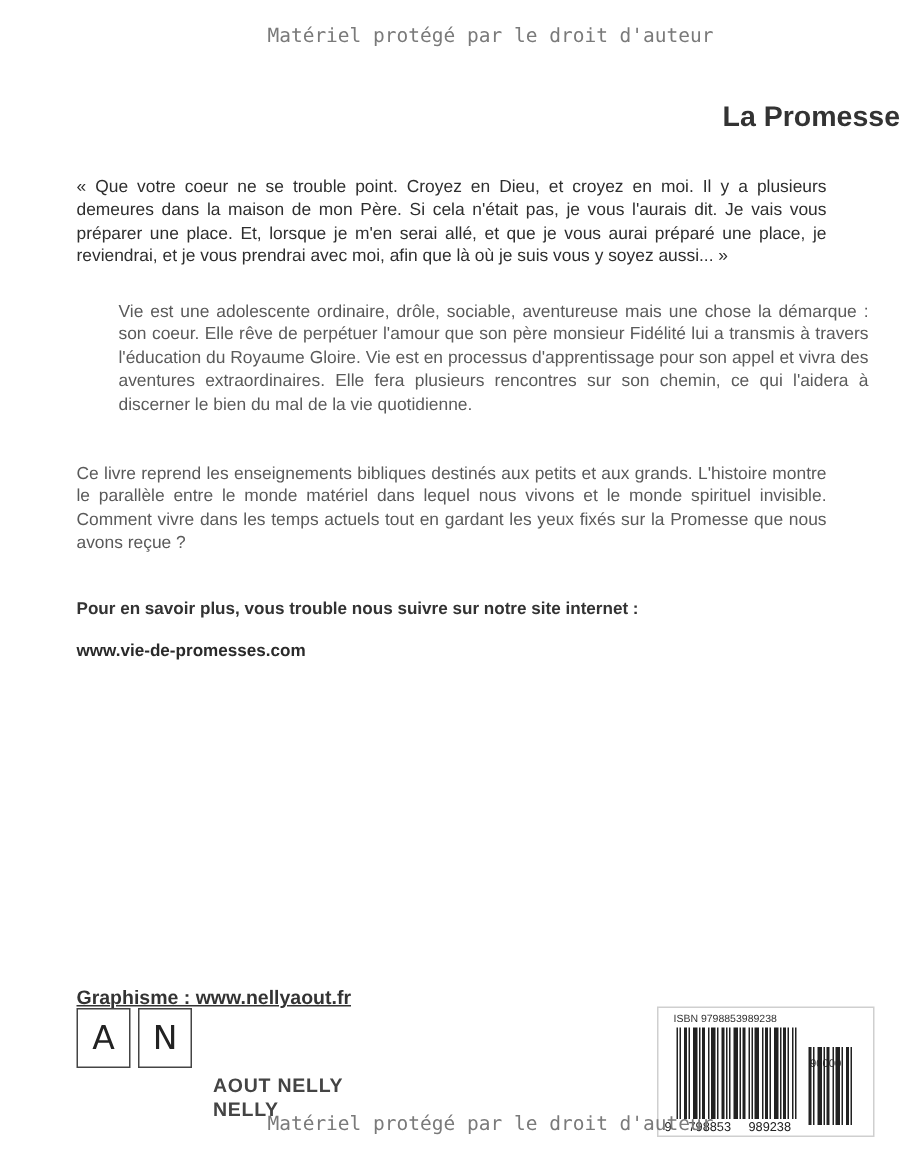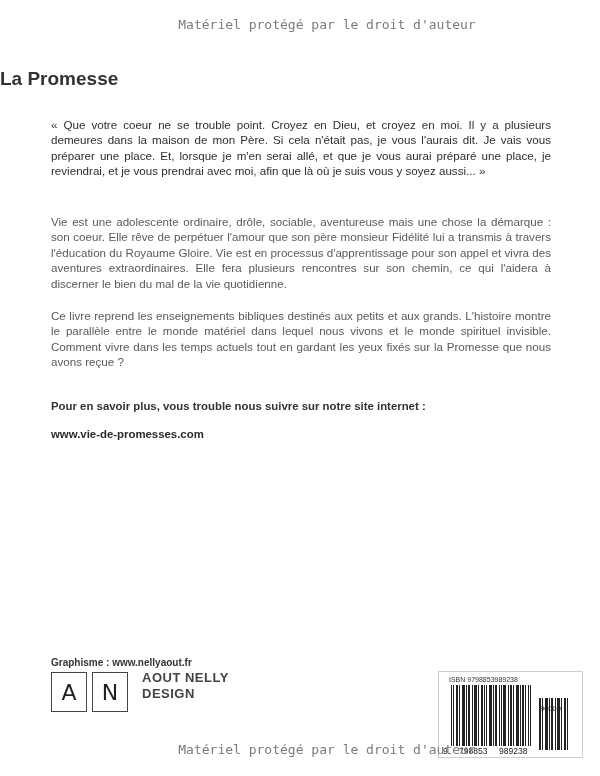--- a/index.html
+++ b/index.html
@@ -7,45 +7,45 @@
     width: 600px; height: 776px; background: #ffffff; position: relative; overflow: hidden;
     font-family: "Liberation Sans", sans-serif; color: #3a3a3a;
   }
   .watermark {
     position: absolute; left: 0; width: 600px; text-align: center;
     font-family: "DejaVu Sans Mono", monospace; font-size: 13px; color: #7a7a7a; padding-left: 27px;
   }
   .wm-top { top: 17px; }
   .wm-bottom { top: 742px; }
   .title {
-    position: absolute; top: 68px; left: 0; width: 600px; text-align: left;
+    position: absolute; top: 68px; left: 0; width: 600px; text-align: right;
     font-size: 19px; font-weight: bold; color: #333;
   }
   .para {
     position: absolute; left: 51px; width: 500px; font-size: 11.6px; line-height: 15.4px;
     text-align: justify; margin: 0;
   }
   .quote { top: 117px; color: #2e2e2e; }
   .quote .ref { display: block; }
-  .p1 { top: 214px; color: #5a5a5a; }
+  .p1 { top: 200px; color: #5a5a5a; margin-left: 28px; }
   .p2 { top: 308px; color: #5a5a5a; }
   .follow { top: 399px; color: #333; font-weight: bold; font-size: 11.4px; }
   .site { top: 427px; color: #2a2a2a; font-weight: bold; font-size: 11.4px; }
   .graph-label {
-    position: absolute; left: 51px; top: 657px; font-size: 10px; font-weight: bold; color: #333;
+    position: absolute; left: 51px; top: 657px; font-size: 13px; font-weight: bold; color: #333; text-decoration: underline;
   }
   .logo-box {
     position: absolute; top: 672px; width: 34px; height: 38px; border: 1px solid #444;
     display: flex; align-items: center; justify-content: center;
     font-size: 22px; color: #222; font-family: "DejaVu Sans", sans-serif;
   }
   .logo-a { left: 51px; }
   .logo-n { left: 92px; }
   .logo-text {
-    position: absolute; left: 142px; top: 670px; font-size: 13px; font-weight: bold;
+    position: absolute; left: 142px; top: 716px; font-size: 13px; font-weight: bold;
     color: #444; line-height: 16px; letter-spacing: 0.5px;
   }
   .barcode {
     position: absolute; left: 438px; top: 671px; width: 143px; height: 85px;
     border: 1px solid #cfcfcf; background: #fff;
   }
   .isbn { position: absolute; left: 10px; top: 4px; font-size: 7px; color: #333; }
   .bars { position: absolute; left: 12px; top: 13px; height: 61px; display: flex; align-items: stretch; }
   .bars span { display: block; background: #222; margin-right: 1px; }
   .addon-label { position: absolute; left: 101px; top: 16px; font-size: 7.5px; color: #333; margin-top: 16px; }
@@ -73,21 +73,21 @@
 <p class="para p2">Ce livre reprend les enseignements bibliques destinés aux petits et aux grands. L'histoire montre le parallèle entre le monde matériel dans lequel nous vivons et le monde spirituel invisible. Comment vivre dans les temps actuels tout en gardant les yeux fixés sur la Promesse que nous avons reçue ?</p>
 
 <p class="para follow">Pour en savoir plus, vous trouble nous suivre sur notre site internet :</p>
 <p class="para site">www.vie-de-promesses.com</p>
 
 <div class="graph-label">Graphisme : www.nellyaout.fr</div>
 <div class="logo-box logo-a">A</div>
 <div class="logo-box logo-n">N</div>
 <div class="logo-text">
   <div>AOUT NELLY</div>
-  <div>DESIGN</div>
+  <div>NELLY</div>
 </div>
 
 <div class="barcode">
   <div class="isbn">ISBN 9798853989238</div>
   <div class="bars">
     <span style="width:1px"></span>
       <span style="width:1px;margin-right:2px"></span>
     <span style="width:2px"></span>
       <span style="width:1px;margin-right:2px"></span>
     <span style="width:3px"></span>

